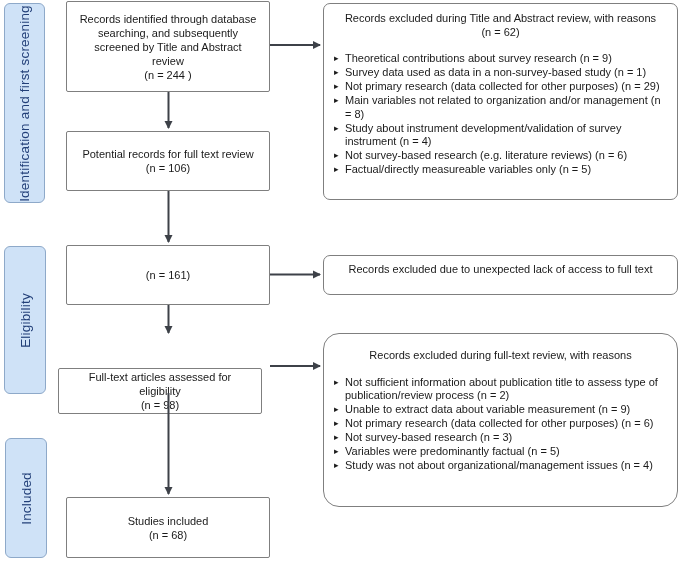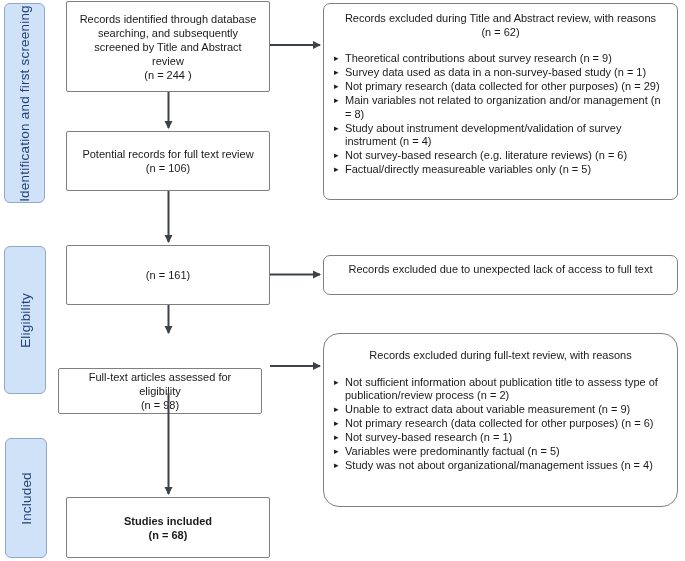--- a/index.html
+++ b/index.html
@@ -40,21 +40,21 @@
     border-radius: 2px;
     display: flex;
     flex-direction: column;
     align-items: center;
     justify-content: center;
     text-align: center;
     font-size: 11px;
     line-height: 14px;
     padding: 4px 12px;
   }
-  .flowbox.bold { font-weight: bold; text-align: center; }
+  .flowbox.bold { font-weight: normal; text-align: center; }
   
   .exclbox {
     position: absolute;
     background: #ffffff;
     border: 1.5px solid #7f7f7f;
     border-radius: 7px;
     font-size: 11px;
     line-height: 13.5px;
     padding: 8px 10px 8px 10px;
   }
@@ -182,21 +182,21 @@
       <div class="reason">
         <span class="bullet">▸</span>
         <span class="reason-text">Unable to extract data about variable measurement (n = 9)</span>
       </div>
       <div class="reason">
         <span class="bullet">▸</span>
         <span class="reason-text">Not primary research (data collected for other purposes) (n = 6)</span>
       </div>
       <div class="reason">
         <span class="bullet">▸</span>
-        <span class="reason-text">Not survey-based research (n = 1)</span>
+        <span class="reason-text">Not survey-based research (n = 3)</span>
       </div>
       <div class="reason">
         <span class="bullet">▸</span>
         <span class="reason-text">Variables were predominantly factual (n = 5)</span>
       </div>
       <div class="reason">
         <span class="bullet">▸</span>
         <span class="reason-text">Study was not about organizational/management issues (n = 4)</span>
       </div>
     </div>

